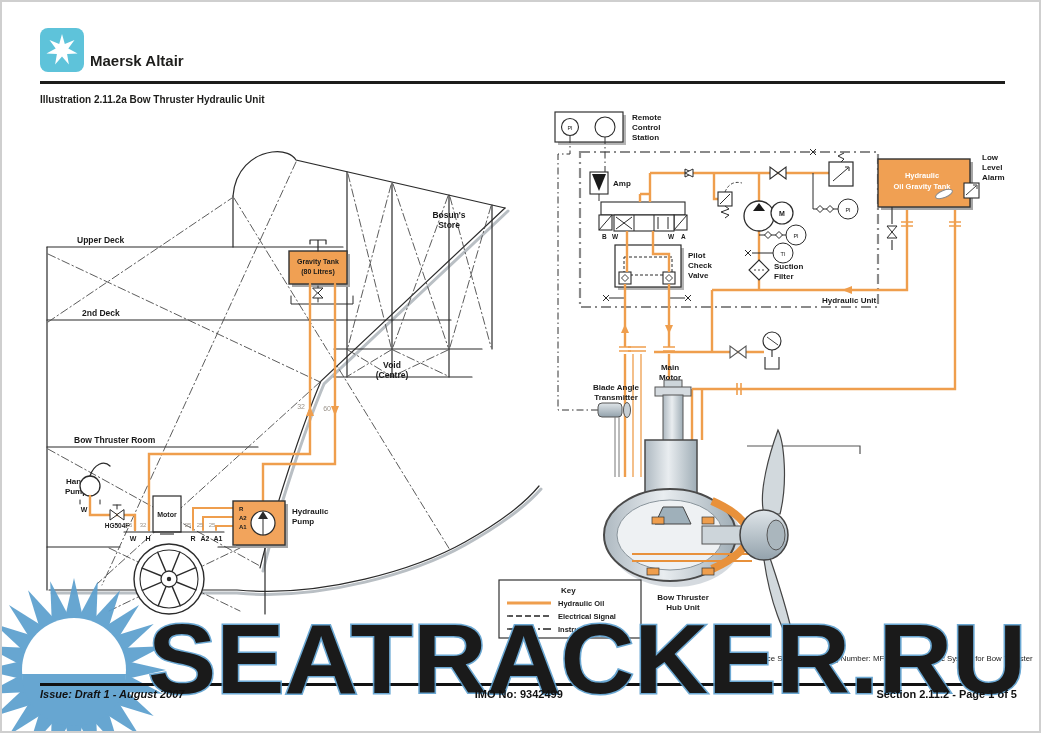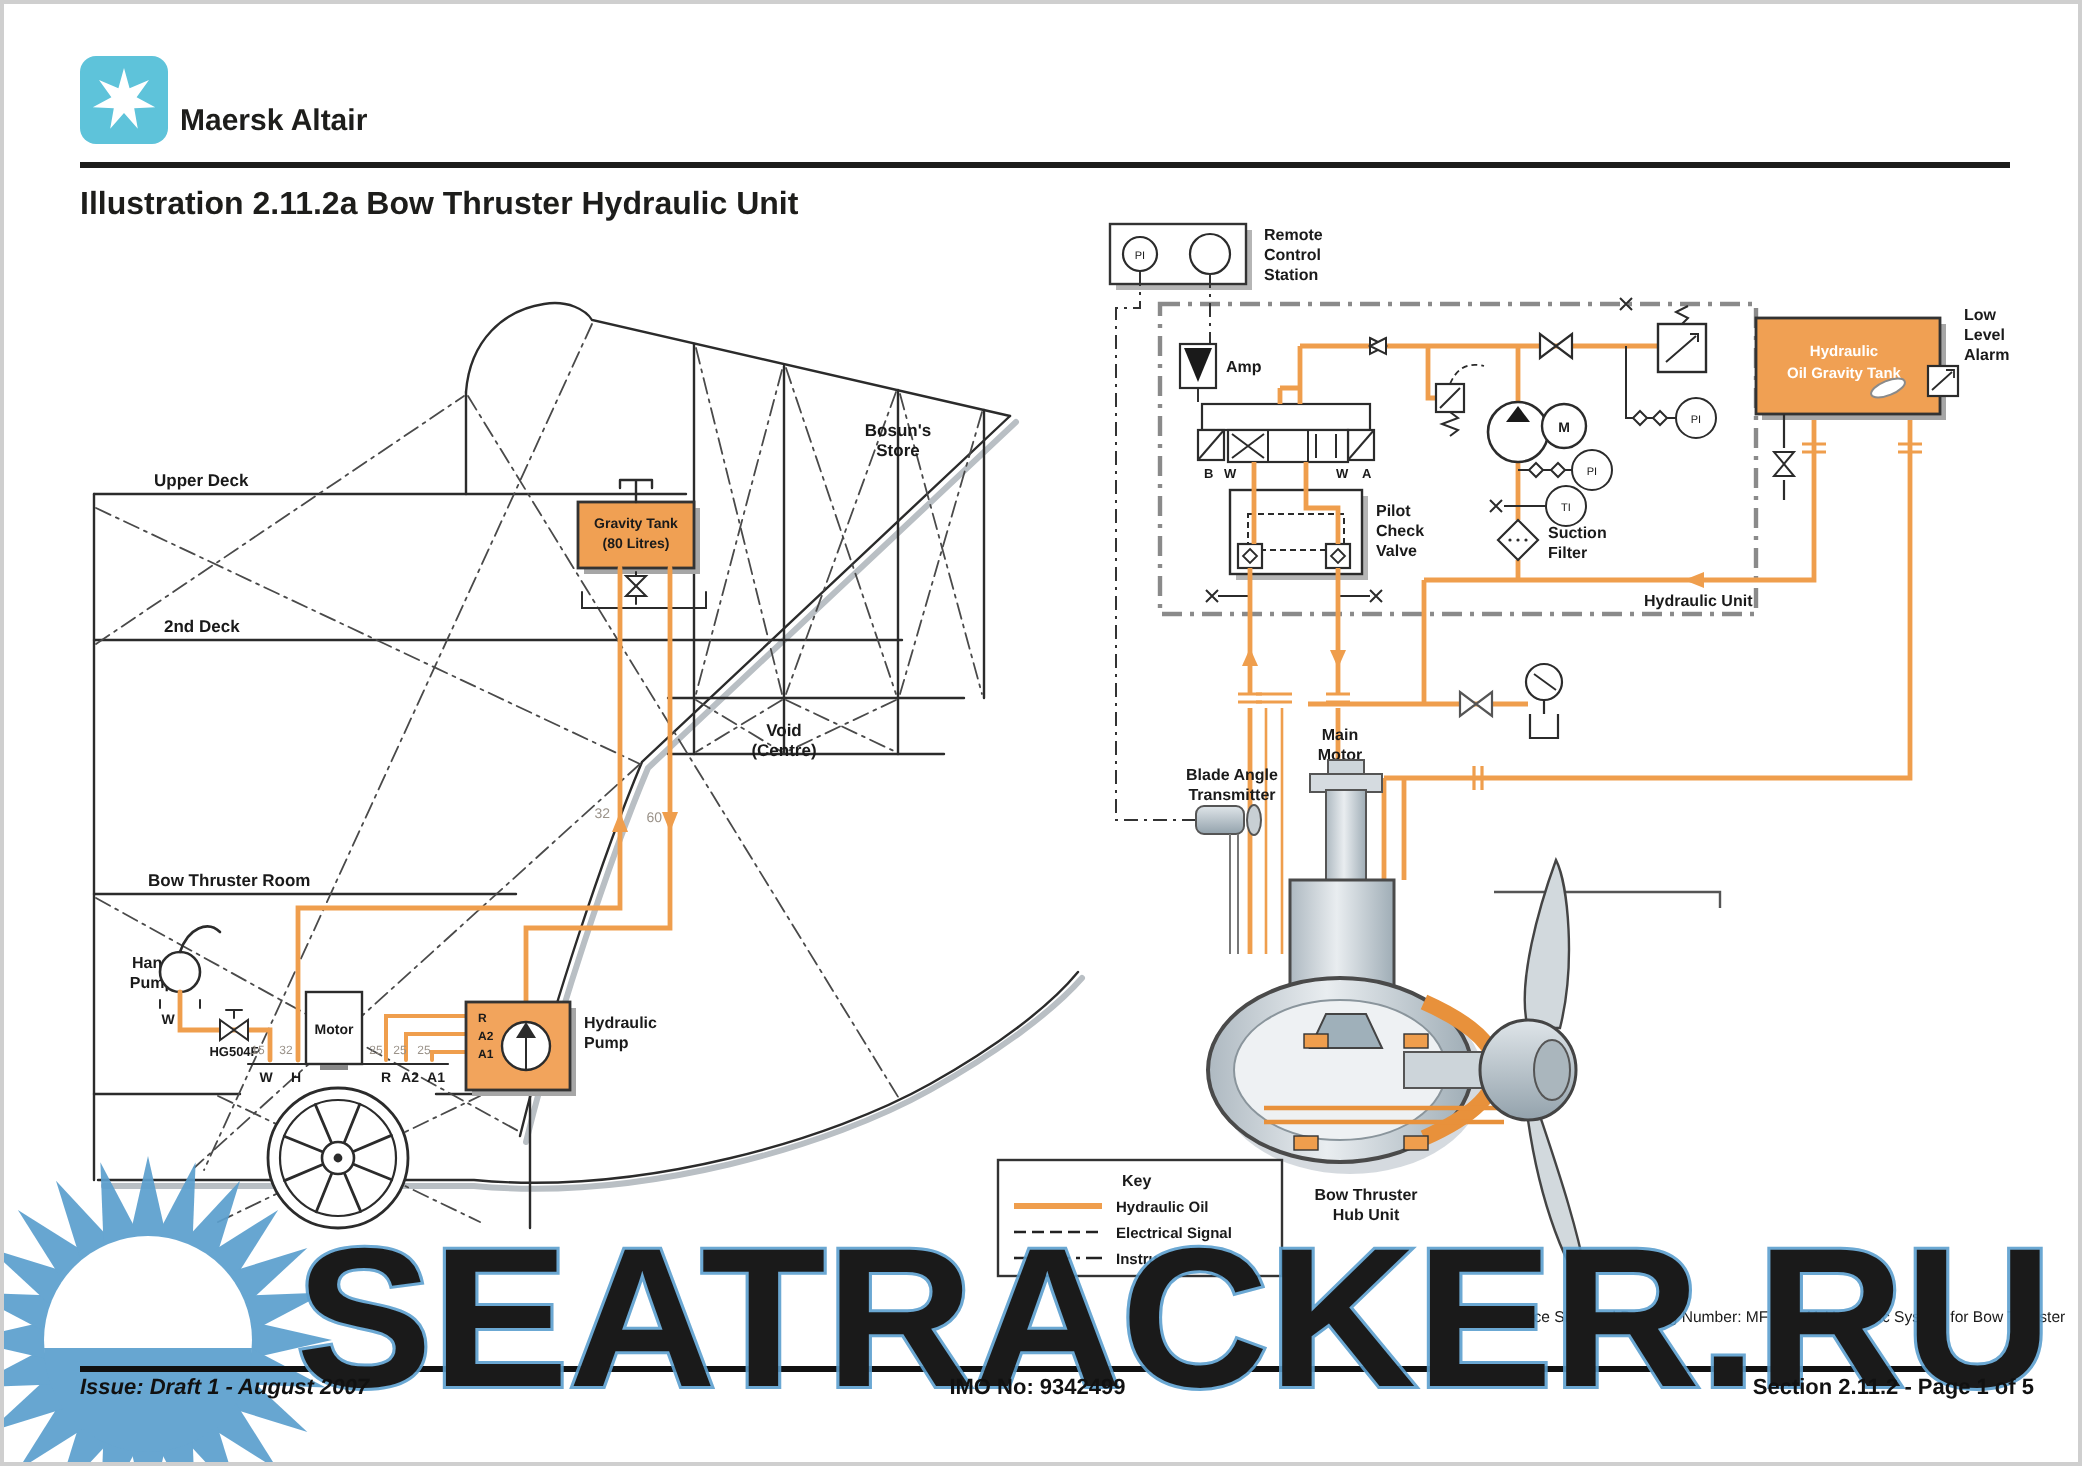--- a/index.html
+++ b/index.html
@@ -1,21 +1,21 @@
 <!DOCTYPE html>
 <html><head>
 <meta charset="utf-8">
 <style>
   html,body{margin:0;padding:0;background:#e8e8e8;}
   .page{position:relative;width:1041px;height:733px;background:#ffffff;border:2px solid #cfcfcf;box-sizing:border-box;overflow:hidden;font-family:"Liberation Sans",sans-serif;}
   .hdr-logo{position:absolute;left:38px;top:26px;width:44px;height:44px;}
   .vessel{position:absolute;left:88px;top:50px;font-size:15px;font-weight:bold;color:#1d1d1b;}
   .manual{position:absolute;right:38px;top:52px;font-size:15px;font-weight:bold;color:#1d1d1b;}
   .hdr-rule{position:absolute;left:38px;top:79px;width:965px;height:3px;background:#1d1d1b;}
-  .illus-title{position:absolute;left:38px;top:92px;font-size:16px;font-weight:bold;color:#1d1d1b;}
+  .illus-title{position:absolute;left:38px;top:92px;font-size:10px;font-weight:bold;color:#1d1d1b;}
   .diagram-svg{position:absolute;left:0;top:0;z-index:2;}
   .sun-svg{position:absolute;left:-28px;top:568px;z-index:4;}
   .ftr-rule{position:absolute;left:38px;top:681px;width:965px;height:2.5px;background:#111;z-index:5;}
   .wm-svg{position:absolute;left:0;top:0;z-index:6;pointer-events:none;}
   .ftr{position:absolute;top:686px;font-size:11px;font-weight:bold;color:#111;z-index:7;}
   .ftr-left{left:38px;font-style:italic;}
   .ftr-mid{left:50%;transform:translateX(-52%);text-align:right;}
   .ftr-right{right:22px;}
   text{font-family:"Liberation Sans",sans-serif;fill:#1a1a1a;}
   .b{font-weight:bold;}

